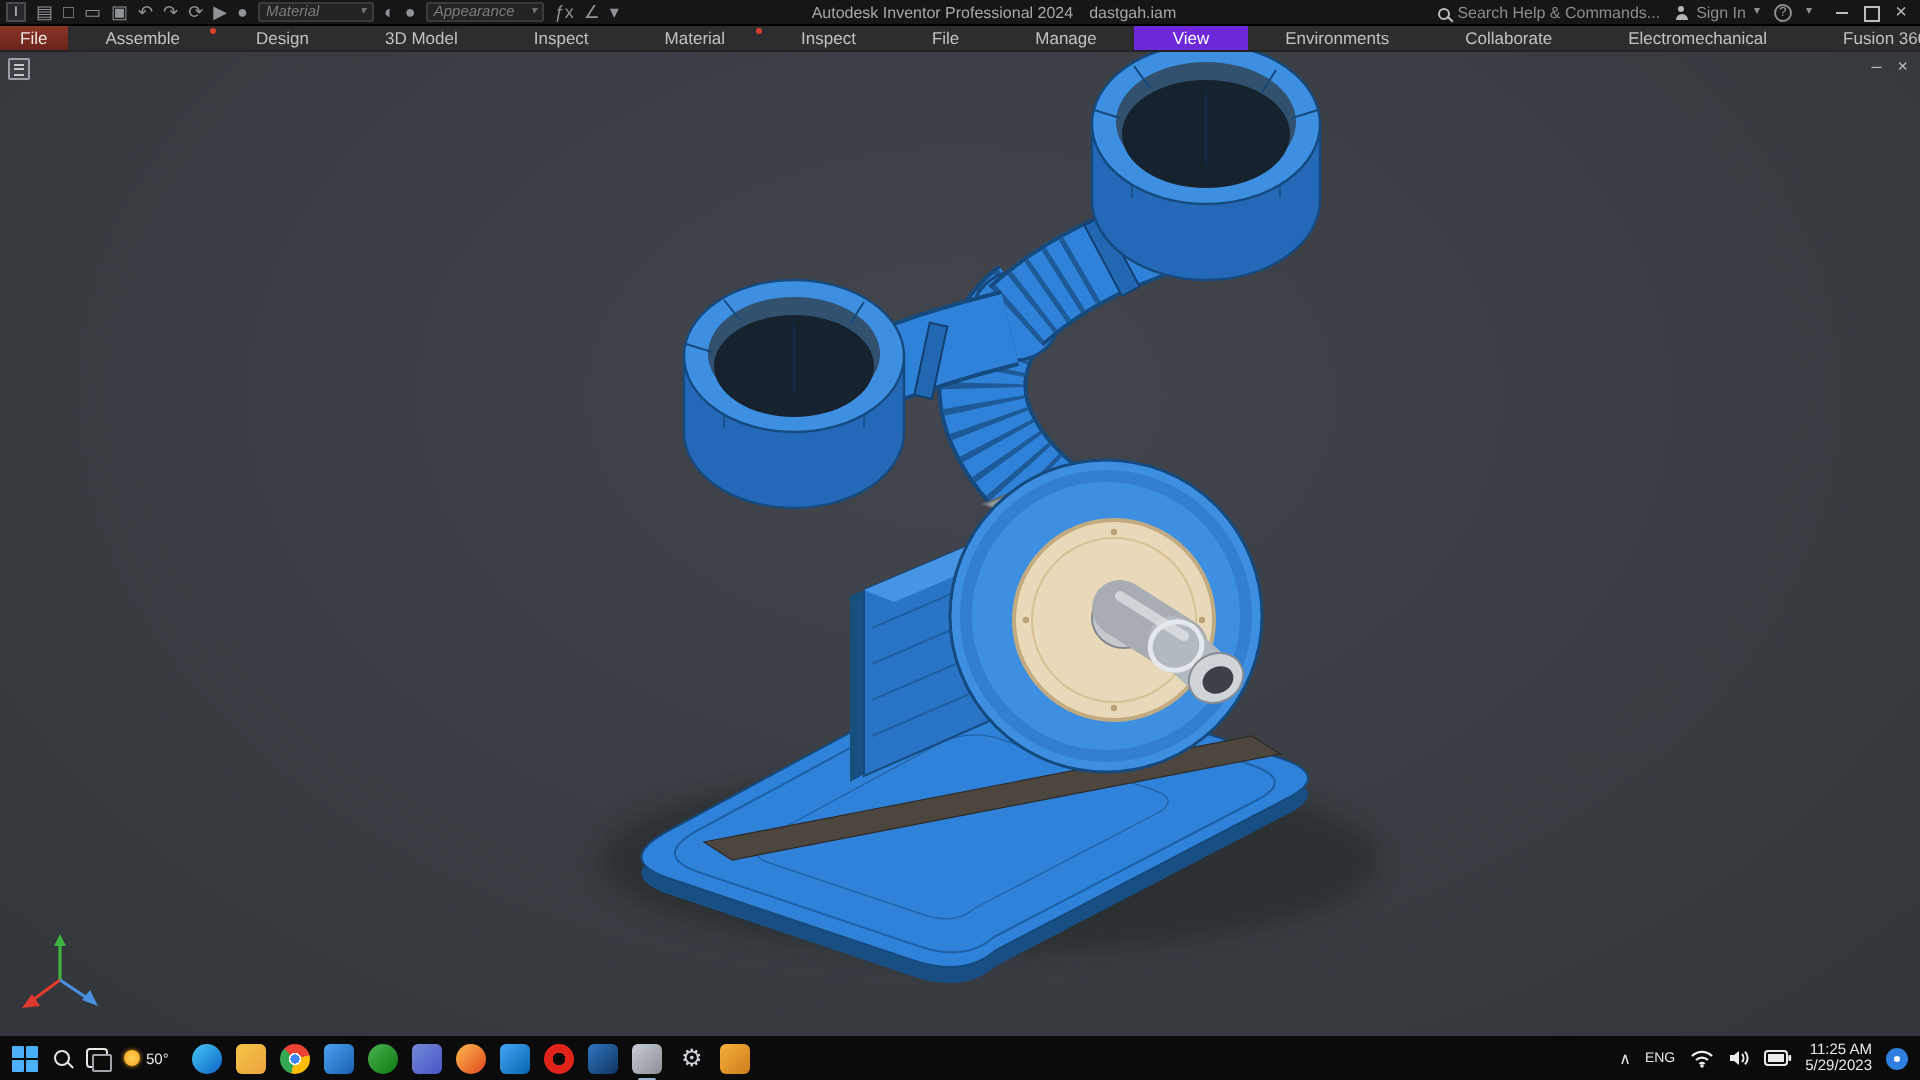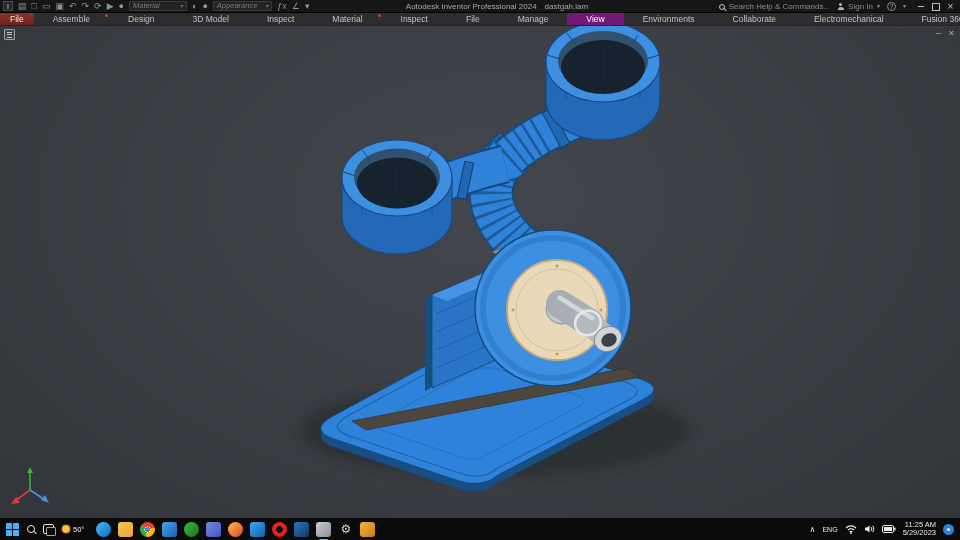--- a/index.html
+++ b/index.html
@@ -34,21 +34,21 @@
   .wmin::before { content:""; width:6px; height:1px; background:#bdbdbd; }
   .wmax::before { content:""; width:6px; height:6px; border:1px solid #bdbdbd; }
   .wclose::before { content:"×"; font-size:10px; line-height:10px; }
 
   
   .ribbon { position:absolute; top:13px; left:0; right:0; height:13px; background:#2d2d2f;
     display:flex; align-items:stretch; z-index:29; border-bottom:1px solid #242426;}
   .tabs { display:flex; }
   .tab { padding:0 19px; font-size:8.5px; color:#c2c2c4; line-height:13px; white-space:nowrap; position:relative; cursor:default;}
   .tab.file { background:linear-gradient(#8a3328,#6b241b); color:#efe6e2; padding:0 10px; }
-  .tab.active { background:#701a75; color:#ffffff; }
+  .tab.active { background:#6d28d9; color:#ffffff; }
   .tab .dot { position:absolute; top:1px; right:1px; width:3px; height:3px; background:#d8402c; border-radius:50%; }
   .playbtn { width:9px; height:9px; border-radius:50%; background:#3f9d46; margin:2px 0 0 6px; position:relative; }
   .playbtn::before { content:""; position:absolute; left:3.5px; top:2.5px; border-left:3px solid #fff;
     border-top:2px solid transparent; border-bottom:2px solid transparent; }
 
   
   .viewport { position:absolute; top:26px; left:0; right:0; bottom:22px;
     background:radial-gradient(ellipse at 50% 35%, var(--m-bg1), var(--m-bg2)); overflow:hidden; }
   .scene { position:absolute; inset:0; width:100%; height:100%; }
   .browser-toggle { position:absolute; left:4px; top:3px; width:11px; height:11px; border:1px solid #9aa0a6;

